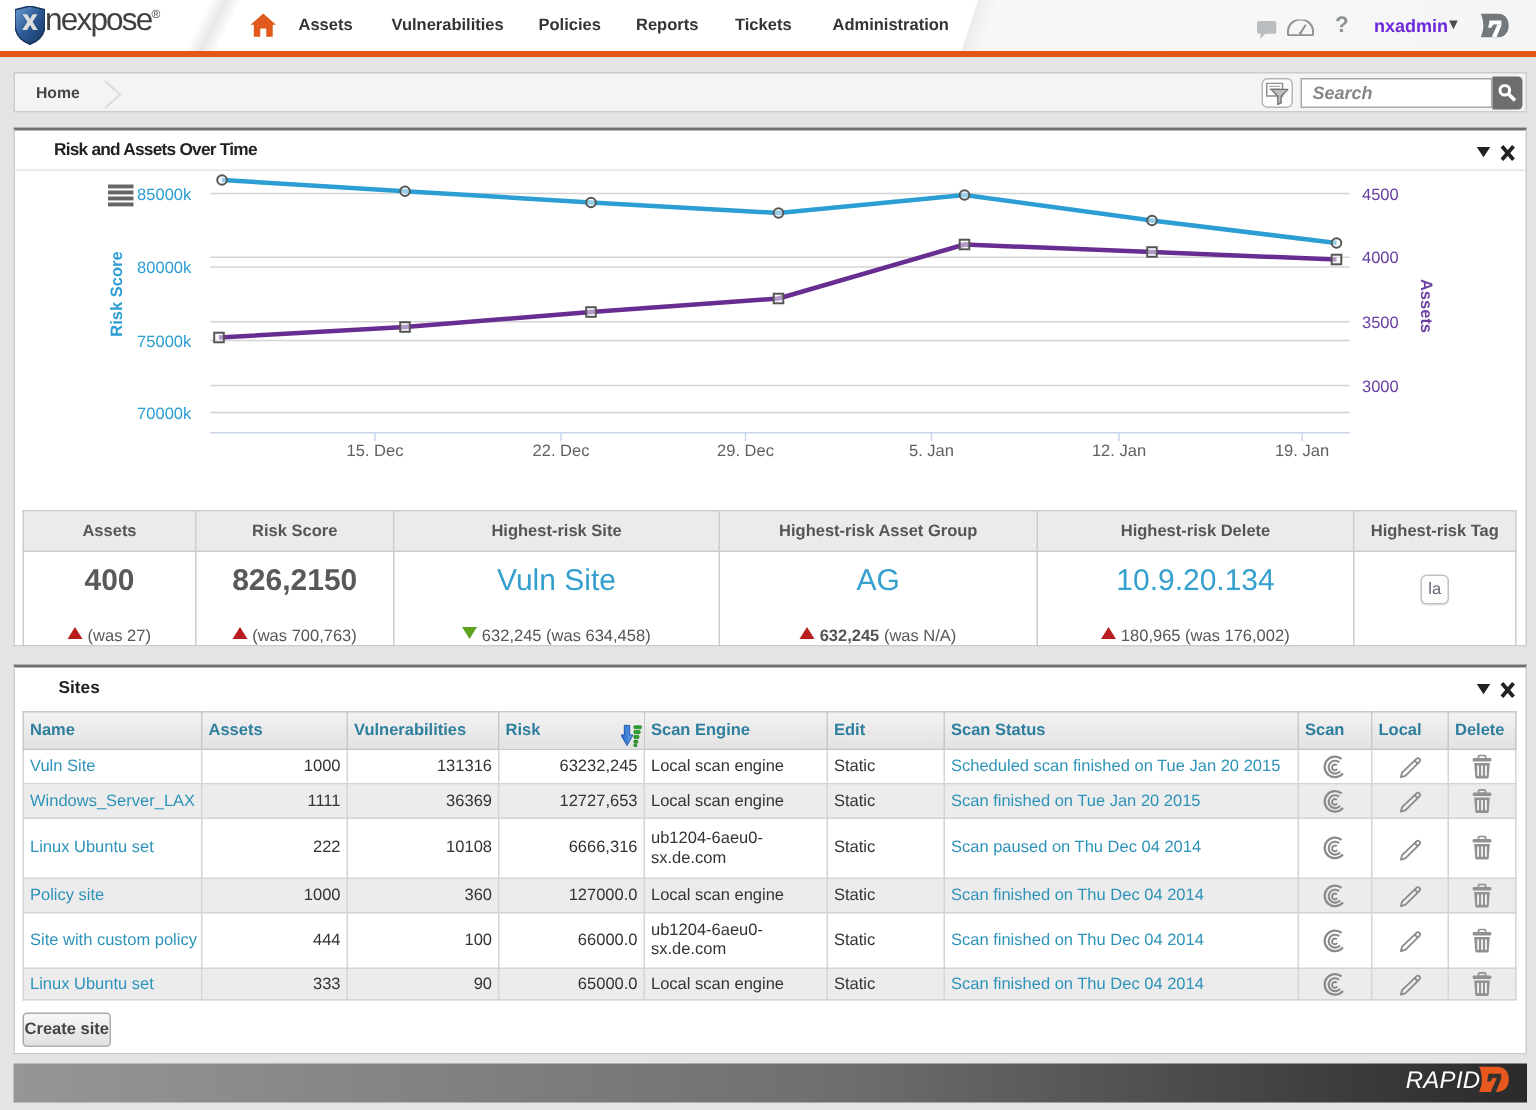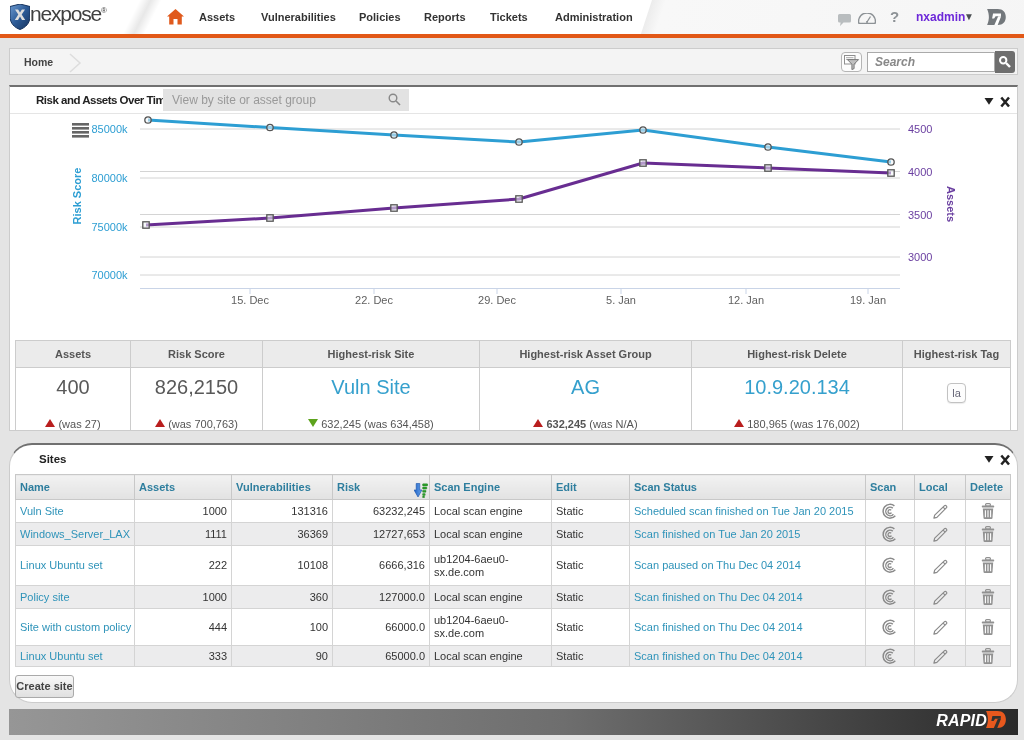--- a/index.html
+++ b/index.html
@@ -11,29 +11,29 @@
 .band2 { position:absolute; left:652px; top:0; width:420px; height:34px; background:linear-gradient(90deg,#ececec 0,#f8f8f8 14px,#f5f5f5 100%); transform:skewX(-18deg); transform-origin:top left; }
 #orangebar { position:absolute; left:0; top:34px; width:1024px; height:4px; background:#e25817; }
 #logotext { position:absolute; left:30px; top:2px; font-size:21px; color:#404040; letter-spacing:-1.2px; }
 .navitem { display:inline-block; font-size:11px; font-weight:bold; color:#333; margin-right:26px; line-height:34px; vertical-align:top; }
 
 #crumbbar { position:absolute; left:9px; top:48px; width:1009px; height:27px; background:#f4f4f4; border:1px solid #ccc;font-weight:bold; }
 #crumbbar .home { position:absolute; left:14px; top:7px; font-size:10.5px; color:#444; }
 
 .panel { position:absolute; left:9px; width:1009px; background:#fff; border:1px solid #ccc; border-top:2px solid #707070; }
 #panel1 { top:85px; height:346px; }
-#panel2 { top:443px; height:260px;border-radius:23px; }
+#panel2 { top:443px; height:260px; }
 .ptitle { font-size:11.5px; font-weight:bold; color:#222;padding-left:20px; }
 
 #chart { position:absolute; left:-1px; top:27px; }
 
 #sumtbl { position:absolute; left:5px; top:253px; width:995px; border-collapse:collapse; table-layout:fixed; }
 #sumtbl th { background:#ebebeb; border:1px solid #ccc; font-size:11px; font-weight:bold; color:#555; height:27px; text-align:center; }
 #sumtbl td { border:1px solid #ccc; height:58px; text-align:center; vertical-align:top; padding-top:8px; background:#fff; }
-.big { font-size:20px; line-height:22px; font-weight:normal; color:#595959; letter-spacing:0; }
+.big { font-size:20px; line-height:22px; font-weight:bold; color:#595959; letter-spacing:0; }
 .biglink { font-size:20px; line-height:22px; color:#35a0cd; font-weight:normal; }
 .sub { font-size:11px; color:#555; margin-top:20px; }
 .tri-up { display:inline-block; width:0; height:0; border-left:5px solid transparent; border-right:5px solid transparent; border-bottom:8px solid #b91e1e; vertical-align:1px; margin-right:3px;}
 .tri-dn { display:inline-block; width:0; height:0; border-left:5px solid transparent; border-right:5px solid transparent; border-top:8px solid #5da31d; vertical-align:1px; margin-right:3px;}
 .tagchip { display:inline-block; border:1px solid #c2c2c2; border-radius:4px; background:#fdfdfd; font-size:11px; color:#667; padding:3px 4px; margin-top:7px; box-shadow:0 1px 1px rgba(0,0,0,0.08); }
 
 #sitestbl { position:absolute; left:5px; top:29px; width:995px; border-collapse:collapse; table-layout:fixed; }
 #sitestbl th { background:linear-gradient(180deg,#f2f2f2,#e2e2e2); border:1px solid #c8c8c8; font-size:11px; font-weight:bold; color:#2e7e9e; text-align:left; padding:0 4px; height:25px; }
 #sitestbl td { border:1px solid #d4d4d4; font-size:11px; color:#333; padding:0 4px; height:23px; line-height:13px; }
 #sitestbl td:first-child { white-space:nowrap; overflow:hidden; }
@@ -132,26 +132,20 @@
     </div>
   </div>
 
   <div class="panel" id="panel1">
     <div style="position:absolute;left:6px;top:7px;letter-spacing:-0.5px" class="ptitle">Risk and Assets Over Time</div>
     <div style="position:absolute;left:0;top:26px;width:1007px;height:1px;background:#e5e5e5"></div>
     <svg class="pctrl2" width="27" height="13" style="position:absolute;top:9px;right:6px">
         <polygon points="0.5,2 9.5,2 5,8.8" fill="#222"></polygon>
         <path d="M17.3 1.5 L25 10.5 M25 1.5 L17.3 10.5" stroke="#222" stroke-width="2.5"></path>
       </svg>
-    <div style="position:absolute;left:153px;top:2px;width:246px;height:22px;background:#e2e2e2;font-size:12px;color:#999;line-height:22px;padding-left:9px">View by site or asset group
-      <svg width="13" height="13" style="position:absolute;right:8px;top:4px" viewBox="0 0 13 13">
-        <circle cx="5" cy="5" r="3.8" fill="none" stroke="#888" stroke-width="1.4"></circle>
-        <path d="M8 8 L12 12" stroke="#888" stroke-width="1.6"></path>
-      </svg>
-    </div>
     <svg id="chart" width="1006" height="200">
 
       <g fill="#666">
         <rect x="63" y="9" width="17" height="2.6"></rect>
           <rect x="63" y="13" width="17" height="2.6"></rect>
           <rect x="63" y="17" width="17" height="2.6"></rect>
           <rect x="63" y="21" width="17" height="2.6"></rect>
       </g>
 
       <g stroke="#d4d4d4" stroke-width="1">
@@ -420,20 +414,20 @@
             <td class="cicon"><svg width="16" height="17" viewBox="0 0 16 17" style="vertical-align:middle">
                 <use href="#i-del"></use>
               </svg></td>
           </tr>
     </tbody>
       </table>
     <div id="createbtn">Create site</div>
   </div>
 
   <div id="footer">
-    <span style="position:absolute;right:31px;top:3px;font-size:16px;font-weight:bold;font-style:italic;color:#fff;letter-spacing:0.2px">RAPID</span>
+    <span style="position:absolute;right:31px;top:3px;font-size:16px;font-weight:normal;font-style:italic;color:#fff;letter-spacing:0.2px">RAPID</span>
     <svg style="position:absolute;right:12px;top:2px" width="21" height="17" viewBox="0 0 22 18">
       <path d="M1 0 H13 C18.8 0 22 3.5 22 9 C22 14.5 18.8 18 13 18 H1 C2.3 15 3 12 3 9 C3 6 2.3 3 1 0 Z" fill="#e8581d"></path>
       <path d="M7.7 5.2 H16.6 V8.2 H10.6 L8.9 10.6 H6.6 Z" fill="#33322f"></path>
       <path d="M13.5 8.2 H16.8 L12.9 18 H9.2 Z" fill="#33322f"></path>
     </svg>
   </div>
 </div>
 
 </body></html>

